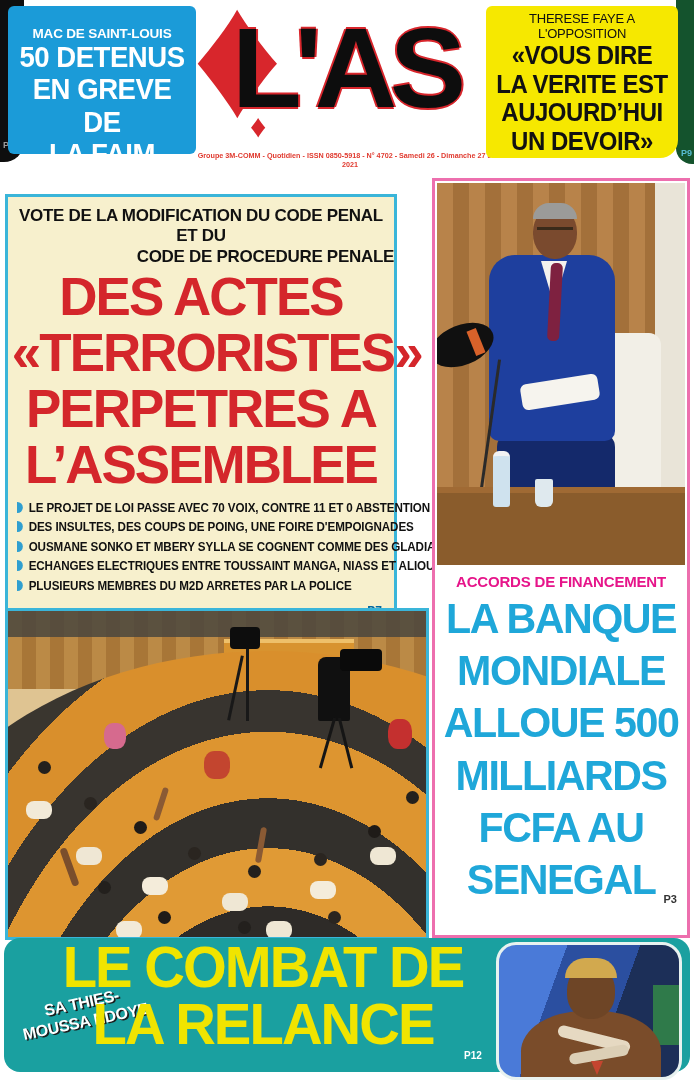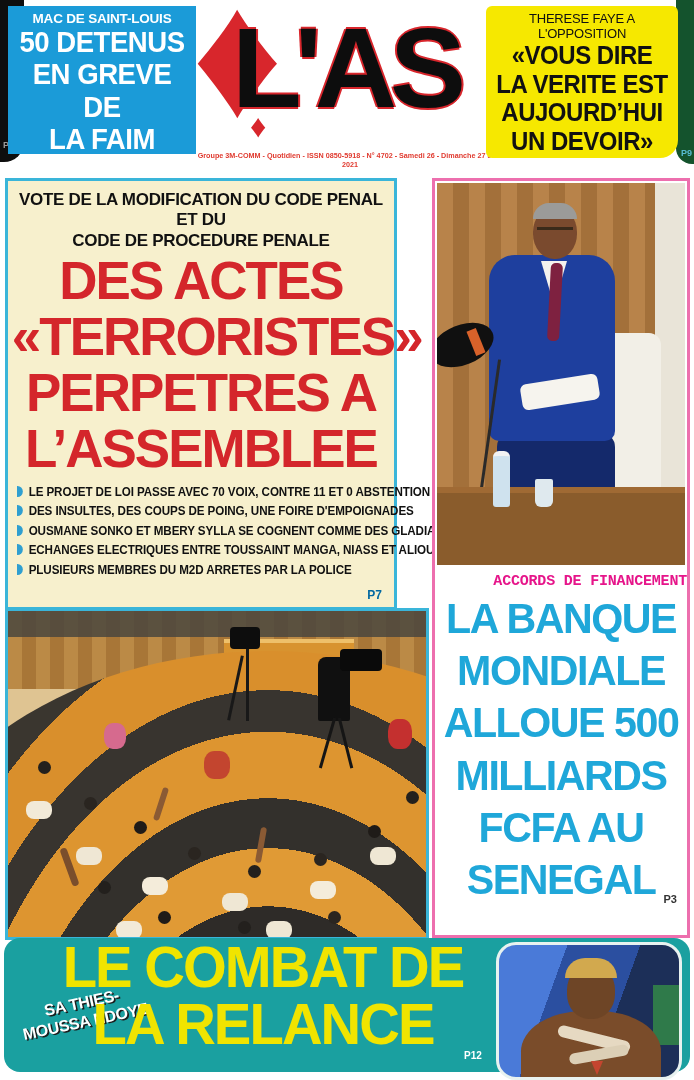--- a/index.html
+++ b/index.html
@@ -6,41 +6,41 @@
   body { background:#cfcfcf; font-family:"Liberation Sans", sans-serif; }
   #page { position:relative; width:694px; height:1080px; background:#ffffff; overflow:hidden; margin:0 auto; }
 
   
   .bar-left { position:absolute; left:0; top:0; width:24px; height:162px; background:#0e0e0e; border-radius:0 0 20px 0; }
   .bar-right { position:absolute; right:0; top:0; width:18px; height:164px; background:#14532d; border-radius:0 0 0 16px; }
   .pref-left { position:absolute; left:3px; top:140px; font-size:9px; font-weight:700; color:#9a9a9a; }
   .pref-right { position:absolute; right:2px; top:148px; font-size:9px; font-weight:700; color:#57bcd2; }
 
   .box-blue { position:absolute; left:8px; top:6px; width:188px; height:148px; background:#1b9bd8;
-              border-radius:0; z-index:2; text-align:center; padding-top:5px; }
+              border-radius:6px; z-index:2; text-align:center; padding-top:20px; }
   .box-blue .kicker { color:#fff; font-size:13.5px; font-weight:800; letter-spacing:-0.2px; }
   .box-blue .big { color:#fff; font-size:29px; font-weight:900; line-height:1.12; letter-spacing:-0.5px;
                    transform:scaleX(0.95); transform-origin:center; }
 
   .logo { position:absolute; left:198px; top:0; width:292px; height:150px; z-index:1; }
   .logo .diamond-big { position:absolute; left:-6px; top:-34px; font-size:178px; color:#d8262c; line-height:1; }
   .logo .word { position:absolute; left:34px; top:2px; font-size:114px; font-weight:900; letter-spacing:-7px; color:#0d0d0d;
                 text-shadow:-2px 0 0 #d8262c, 2px 0 0 #d8262c, 0 -2px 0 #d8262c, 0 2px 0 #d8262c; }
   .logo .diamond-small { position:absolute; left:52px; top:110px; font-size:32px; color:#d8262c; line-height:1; }
   .info-line { position:absolute; left:182px; top:151px; width:336px; text-align:center;
                font-size:7.5px; font-weight:700; color:#e03a2f; transform:scaleX(0.96); }
 
   .box-yellow { position:absolute; left:486px; top:6px; width:192px; height:152px; background:#f6e800;
                 border-radius:6px 6px 18px 6px; z-index:2; text-align:center; padding-top:5px; }
   .box-yellow .kicker { color:#111; font-size:13px; font-weight:400; letter-spacing:-0.2px; }
   .box-yellow .big { color:#111; font-size:25px; font-weight:900; line-height:1.14; letter-spacing:-0.5px;
                      transform:scaleX(0.96); transform-origin:center; }
 
   
-  .lead-panel { position:absolute; left:5px; top:178px; width:392px; height:432px;
+  .lead-panel { position:absolute; left:5px; top:194px; width:392px; height:432px;
                 background:#f7f0cd; border:3px solid #3ab5d9; text-align:center; }
   .lead-kicker { margin-top:9px; font-size:17px; line-height:1.2; font-weight:800; color:#111; letter-spacing:-0.3px; }
   .lead-headline { margin-top:3px; font-size:54px; line-height:0.98; font-weight:900; color:#d4262b;
                    letter-spacing:-2px; transform:scaleX(0.98); transform-origin:center; }
   .lead-bullets { text-align:left; padding:8px 10px 0 9px; }
   .lead-bullets .row { font-size:12px; font-weight:800; color:#111; line-height:1.62; letter-spacing:-0.1px;
                        white-space:nowrap; transform:scaleX(0.97); transform-origin:left; }
   .blt { display:inline-block; width:6px; height:11px; background:#2f9fd0; border-radius:0 7px 7px 0;
          margin-right:6px; vertical-align:-1px; }
   .p7 { position:absolute; right:12px; bottom:5px; font-size:12px; font-weight:700; color:#0369a1; }
@@ -95,21 +95,21 @@
               clip-path:polygon(0 0,100% 0,50% 100%); }
   .mi-tie { position:absolute; left:112px; top:80px; width:12px; height:78px; border-radius:5px; background:#7e2140; transform:rotate(3deg); }
   .mi-papers { position:absolute; left:84px; top:196px; width:78px; height:26px; border-radius:6px; background:#f6f4ee; transform:rotate(-9deg); }
   .mi-legs { position:absolute; left:60px; top:250px; width:118px; height:86px; border-radius:14px; background:#14296b; }
   .mi-mic { position:absolute; left:-8px; top:142px; width:66px; height:40px; border-radius:50%; background:#101010; transform:rotate(-22deg); }
   .mi-micband { position:absolute; left:34px; top:146px; width:10px; height:26px; background:#d8622a; transform:rotate(-22deg); }
   .mi-micstand { position:absolute; left:52px; top:176px; width:3px; height:130px; background:#2a2a2a; transform:rotate(8deg); }
   .mi-desk { position:absolute; left:0; bottom:0; width:100%; height:78px; background:#8a5c2c; border-top:6px solid #a06a34; }
   .mi-bottle { position:absolute; left:56px; top:268px; width:17px; height:56px; border-radius:6px 6px 3px 3px; background:#cfe2ee; border-top:5px solid #f2f2f2; }
   .mi-glass { position:absolute; left:98px; top:296px; width:18px; height:28px; border-radius:2px 2px 6px 6px; background:#dfe9ee; }
-  .right-kicker { margin-top:8px; text-align:right; font-size:15px; font-weight:800; color:#e6158a; letter-spacing:-0.2px;font-family:Liberation Mono, monospace; }
+  .right-kicker { margin-top:8px; text-align:center; font-size:15px; font-weight:800; color:#e6158a; letter-spacing:-0.2px; }
   .right-headline { margin-top:6px; text-align:center; font-size:42px; line-height:1.1; font-weight:900; color:#1fa7d9;
                     letter-spacing:-1.5px; transform:scaleX(0.98); transform-origin:center; }
   .p3 { position:absolute; right:10px; bottom:30px; font-size:11px; font-weight:700; color:#333; }
 
   
   .strip { position:absolute; left:4px; top:938px; width:686px; height:134px; background:#1aa0a0; border-radius:16px; }
   .strip-side { position:absolute; left:16px; top:56px; transform:rotate(-12deg); text-align:center;
                 font-size:16px; font-weight:800; color:#ffffff; line-height:1.18; letter-spacing:-0.3px;
                 text-shadow:1.5px 1.5px 0 #1c1c1c; }
   .strip-headline { position:absolute; left:34px; top:0px; width:450px; text-align:center;
@@ -157,21 +157,21 @@
   <div class="box-yellow">
     <div class="kicker">THERESE FAYE A L'OPPOSITION</div>
     <div class="big">«VOUS DIRE</div>
     <div class="big">LA VERITE EST</div>
     <div class="big">AUJOURD’HUI</div>
     <div class="big">UN DEVOIR»</div>
   </div>
 
   <div class="lead-panel">
     <div class="lead-kicker">VOTE DE LA MODIFICATION DU CODE PENAL ET DU</div>
-    <div class="lead-kicker" style="margin-top:0;">CODE DE PROCEDURE PENALE</div>
+    <div class="lead-kicker" style="margin-top:0;text-align:right;">CODE DE PROCEDURE PENALE</div>
     <div class="lead-headline">DES ACTES</div>
     <div class="lead-headline">«TERRORISTES»</div>
     <div class="lead-headline">PERPETRES A</div>
     <div class="lead-headline">L’ASSEMBLEE</div>
     <div class="lead-bullets">
       <div class="row"><span class="blt"></span><span>LE PROJET DE LOI PASSE AVEC 70 VOIX, CONTRE 11 ET 0 ABSTENTION</span></div>
       <div class="row"><span class="blt"></span><span>DES INSULTES, DES COUPS DE POING, UNE FOIRE D'EMPOIGNADES</span></div>
       <div class="row"><span class="blt"></span><span>OUSMANE SONKO ET MBERY SYLLA SE COGNENT COMME DES GLADIATEURS</span></div>
       <div class="row"><span class="blt"></span><span>ECHANGES ELECTRIQUES ENTRE TOUSSAINT MANGA, NIASS ET ALIOU DEMBOROU</span></div>
       <div class="row"><span class="blt"></span><span>PLUSIEURS MEMBRES DU M2D ARRETES PAR LA POLICE</span></div>

